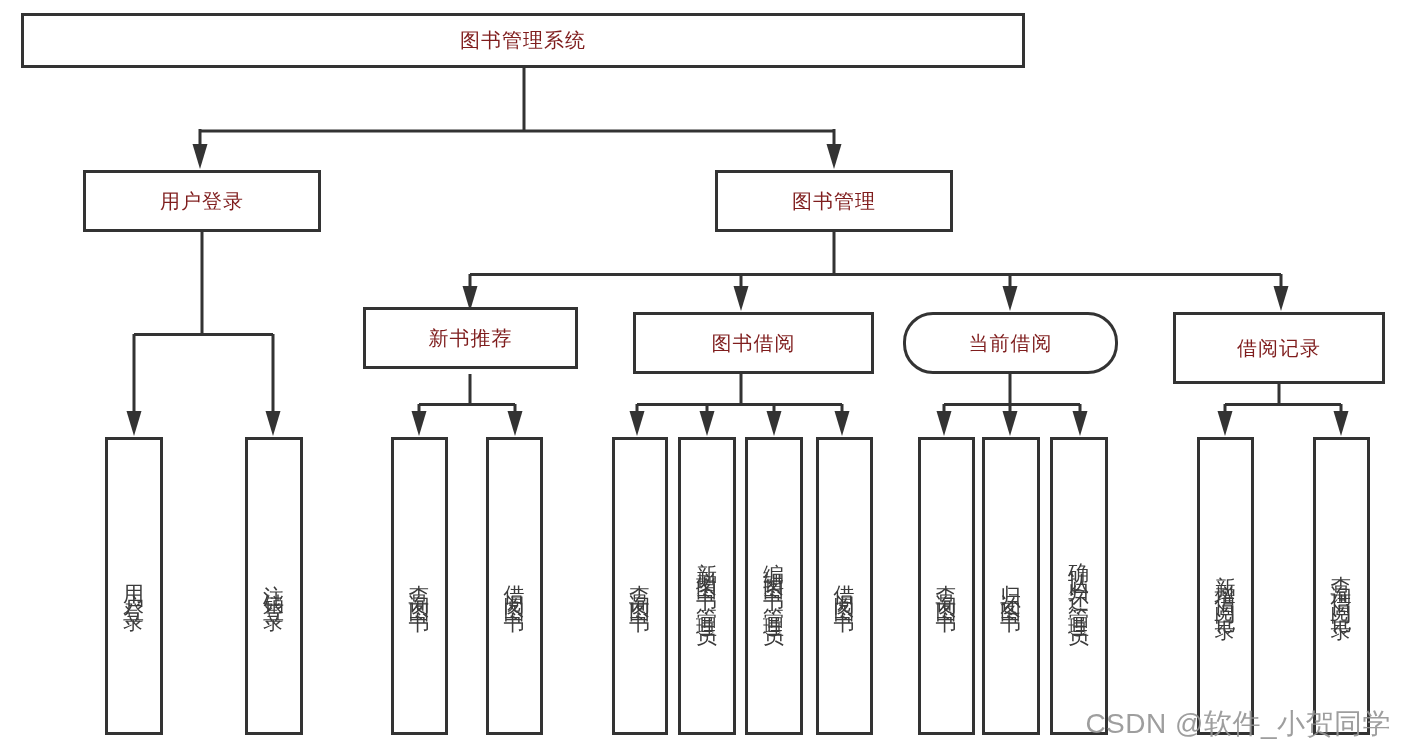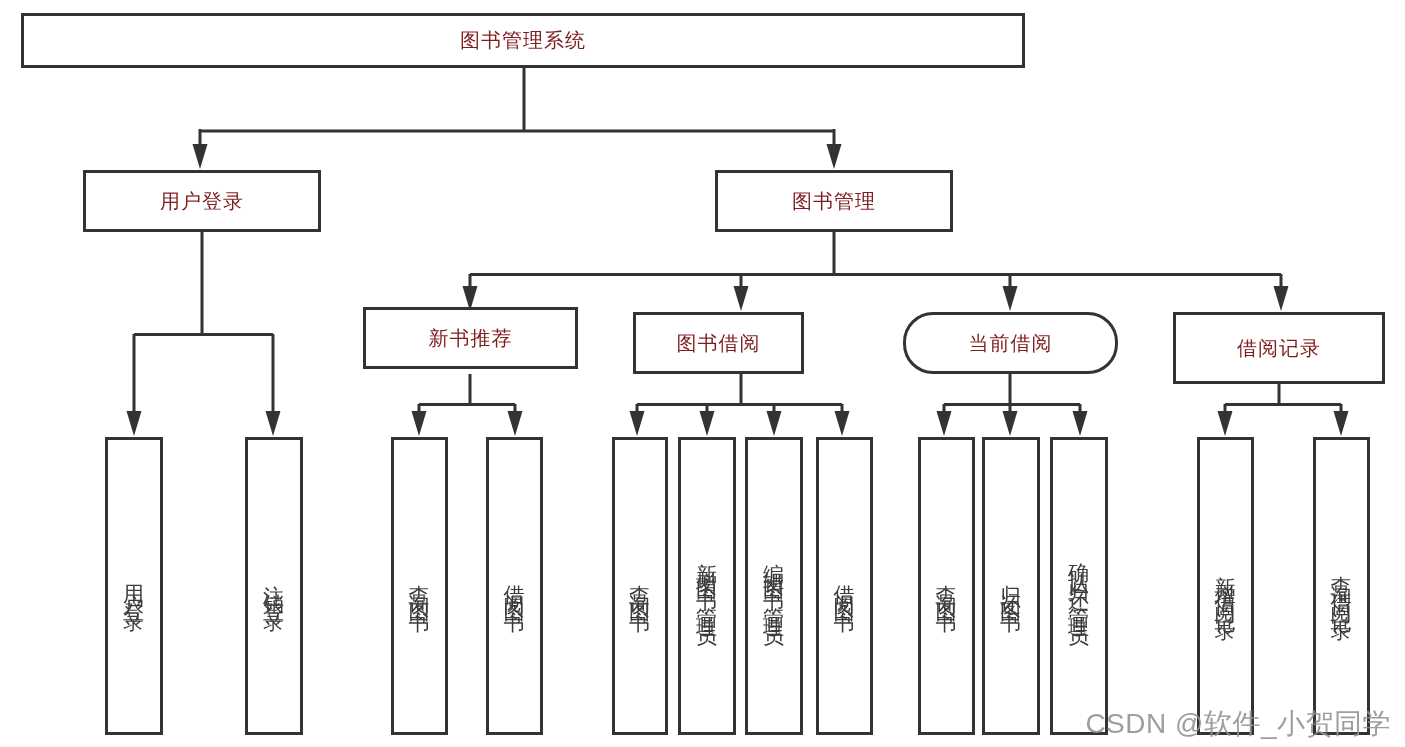--- a/index.html
+++ b/index.html
@@ -51,21 +51,21 @@
     color:rgba(148,148,148,0.9);
     letter-spacing:0.5px;
     z-index:3;
     white-space:nowrap;
   }
   
   #root-box{left:21px;top:13px;width:1004px;height:55px;}
   #user-login-box{left:83px;top:170px;width:238px;height:62px;}
   #book-mgmt-box{left:715px;top:170px;width:238px;height:62px;}
   #new-rec-box{left:363px;top:307px;width:215px;height:62px;}
-  #book-borrow-box{left:633px;top:312px;width:171px;height:62px;}
+  #book-borrow-box{left:633px;top:312px;width:241px;height:62px;}
   #current-borrow-box{left:903px;top:312px;width:215px;height:62px;border-radius:30px;}
   #borrow-record-box{left:1173px;top:312px;width:212px;height:72px;}
   #leaf-login-1{left:105px;width:58px;}
   #leaf-login-2{left:245px;width:58px;}
   #leaf-rec-1{left:391px;width:57px;}
   #leaf-rec-2{left:486px;width:57px;}
   #leaf-bb-1{left:612px;width:56px;}
   #leaf-bb-2{left:678px;width:58px;}
   #leaf-bb-3{left:745px;width:58px;}
   #leaf-bb-4{left:816px;width:57px;}

